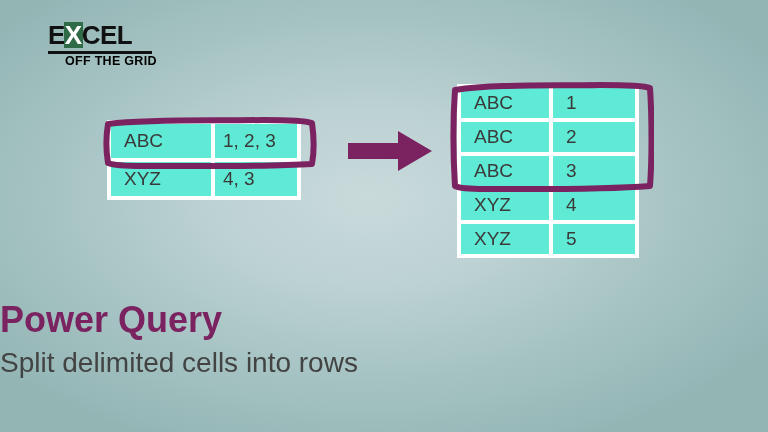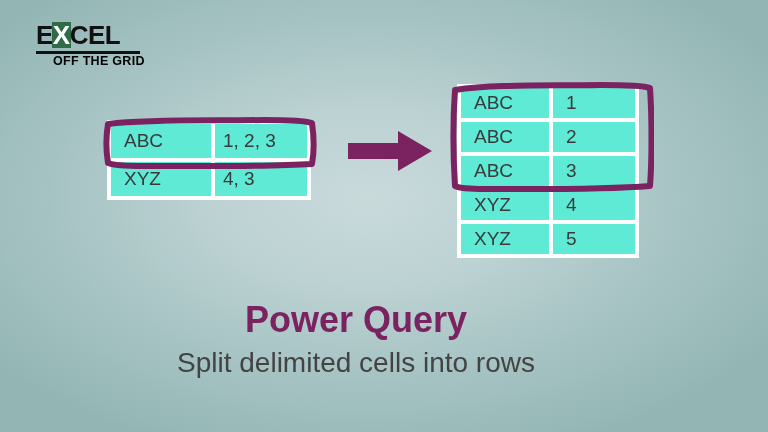--- a/index.html
+++ b/index.html
@@ -21,21 +21,21 @@
   .stage {
     position: absolute;
     inset: 0;
     width: 768px;
     height: 432px;
   }
 
   
   .logo {
     position: absolute;
-    left: 36px;
+    left: 48px;
     top: 22px;
     width: 110px;
     height: 42px;
   }
   .logo-word {
     position: relative;
     display: inline-block;
     font-size: 26px;
     font-weight: bold;
     letter-spacing: -0.5px;
@@ -91,21 +91,21 @@
     align-items: center;
     padding-left: 13px;
     box-shadow: 0 0 0 4px #ffffff;
   }
 
   #table-left {
     left: 111px;
     top: 124px;
   }
   #table-left .tbl-cell.c1 { width: 100px; height: 34px; }
-  #table-left .tbl-cell.c2 { width: 92px;  height: 34px; padding-left: 8px; }
+  #table-left .tbl-cell.c2 { width: 82px;  height: 34px; padding-left: 8px; }
 
   #table-right {
     left: 461px;
     top: 88px;
   }
   #table-right .tbl-cell.c1 { width: 88px; height: 30px; }
   #table-right .tbl-cell.c2 { width: 82px; height: 30px; }
 
   
   .scribble {
@@ -123,21 +123,20 @@
     width: 88px;
     height: 46px;
   }
 
   
   .caption-wrap {
     position: absolute;
     left: 0;
     top: 300px;
     width: 712px;
-    text-align: center;
   }
   #title-text {
     font-size: 36px;
     font-weight: bold;
     color: #7a2360;
     line-height: 1.12;
     letter-spacing: 0px;
   }
   #subtitle-text {
     font-size: 28px;

